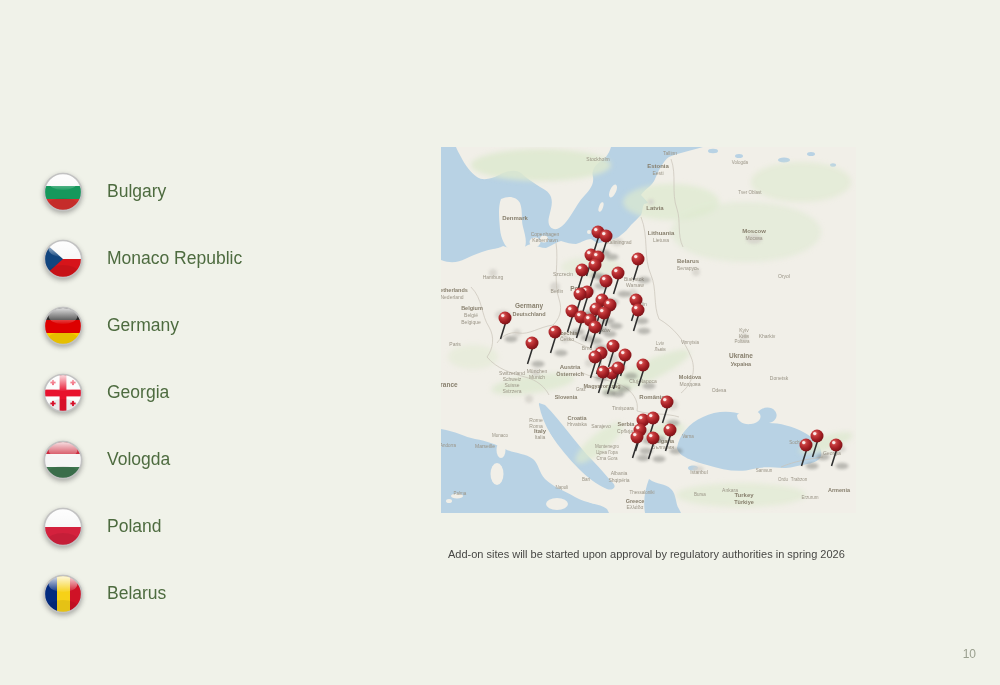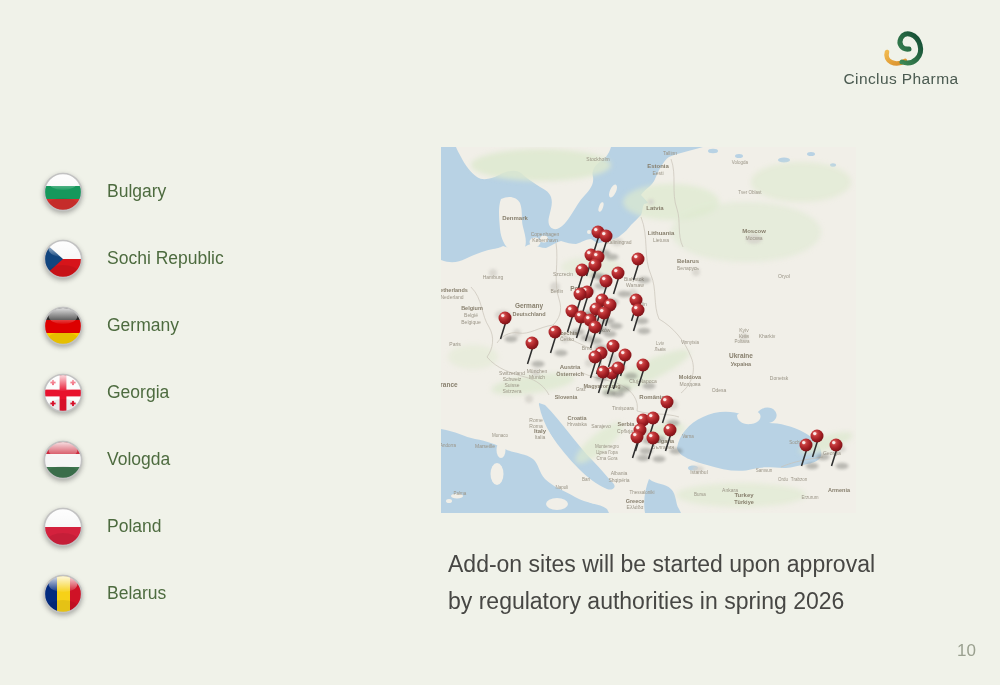--- a/index.html
+++ b/index.html
@@ -10,47 +10,30 @@
   .logo{position:absolute;right:14px;top:26px;width:170px;text-align:center;}
   .logo-mark{display:block;margin:0 auto -2px;}
   .logo-text{font-size:15.5px;color:#4a5a50;letter-spacing:.4px;}
   .country-list{position:absolute;left:43px;top:158px;margin:0;padding:0;list-style:none;}
   .country{display:flex;align-items:center;height:67px;}
   .flag{width:40px;height:40px;flex:none;filter:drop-shadow(0 2.5px 2.5px rgba(80,80,80,.45));}
   .country-label{margin-left:24px;font-size:17.5px;color:#4d6b3f;text-align:center;}
   .map-wrap{position:absolute;left:441px;top:147px;width:415px;height:366px;}
   .map-wrap svg{display:block;}
   .caption{position:absolute;left:448px;top:546px;width:452px;margin:0;
-           font-size:23px;line-height:1.62;color:#474744;}
-  .pagenum{position:absolute;right:24px;bottom:24px;font-size:17px;color:#9aa08f;}
+           font-size:11px;line-height:1.62;color:#474744;}
+  .pagenum{position:absolute;right:24px;bottom:24px;font-size:12px;color:#9aa08f;}
   .map-country-label{fill:#877f6d;font-weight:bold;}
   .map-city-label{fill:#9a9486;}
 </style>
 </head>
 <body>
 
 <div class="slide">
 
-  <div class="logo">
-    <svg class="logo-mark" width="52" height="46" viewBox="0 0 52 46">
-      <defs>
-        <linearGradient id="lgGreen" x1="0" y1="1" x2="1" y2="0">
-          <stop offset="0" stop-color="#3e8a55"></stop>
-            <stop offset="1" stop-color="#124a33"></stop>
-        </linearGradient>
-        <linearGradient id="lgGold" x1="0" y1="0" x2="1" y2="1">
-          <stop offset="0" stop-color="#f0b84d"></stop>
-            <stop offset="1" stop-color="#d98f2b"></stop>
-        </linearGradient>
-      </defs>
-      <path d="M12,26 C9,35 20,41 30,35" fill="none" stroke="url(#lgGold)" stroke-width="4.6" stroke-linecap="round"></path>
-      <path d="M27,36 C39,40 48,30 45,19 C42,8 30,4 26,12 C23,18 27,24 34,23" fill="none" stroke="url(#lgGreen)" stroke-width="5" stroke-linecap="round"></path>
-    </svg>
-    <div class="logo-text">Cinclus Pharma</div>
-  </div>
 
 
   <ul class="country-list" id="country-list">
       <li class="country">
       <span class="flag"><svg width="40" height="40" viewBox="0 0 40 40">
             <defs>
               <clipPath id="clip0">
                 <circle cx="20" cy="20" r="18.5"></circle>
               </clipPath>
               <linearGradient id="gloss0" x1="0" y1="0" x2="0" y2="1">
@@ -82,21 +65,21 @@
             </defs>
             <g clip-path="url(#clip1)">
               <rect x="1" y="1" width="38" height="19" fill="#f8f8f8"></rect>
               <rect x="1" y="20" width="38" height="19" fill="#d7141a"></rect>
               <polygon points="1,3 20,20 1,37" fill="#11457e"></polygon>
               <ellipse cx="20" cy="10" rx="14.5" ry="8" fill="url(#gloss1)"></ellipse>
               <ellipse cx="20" cy="33" rx="15" ry="7" fill="#000000" opacity=".07"></ellipse>
             </g>
             <circle cx="20" cy="20" r="18.6" fill="none" stroke="#c2c2c2" stroke-width="1.5"></circle>
           </svg></span>
-      <span class="country-label">Sochi Republic</span>
+      <span class="country-label">Monaco Republic</span>
     </li>
       <li class="country">
       <span class="flag"><svg width="40" height="40" viewBox="0 0 40 40">
             <defs>
               <clipPath id="clip2">
                 <circle cx="20" cy="20" r="18.5"></circle>
               </clipPath>
               <linearGradient id="gloss2" x1="0" y1="0" x2="0" y2="1">
                 <stop offset="0" stop-color="#ffffff" stop-opacity=".85"></stop>
                 <stop offset="1" stop-color="#ffffff" stop-opacity=".05"></stop>

